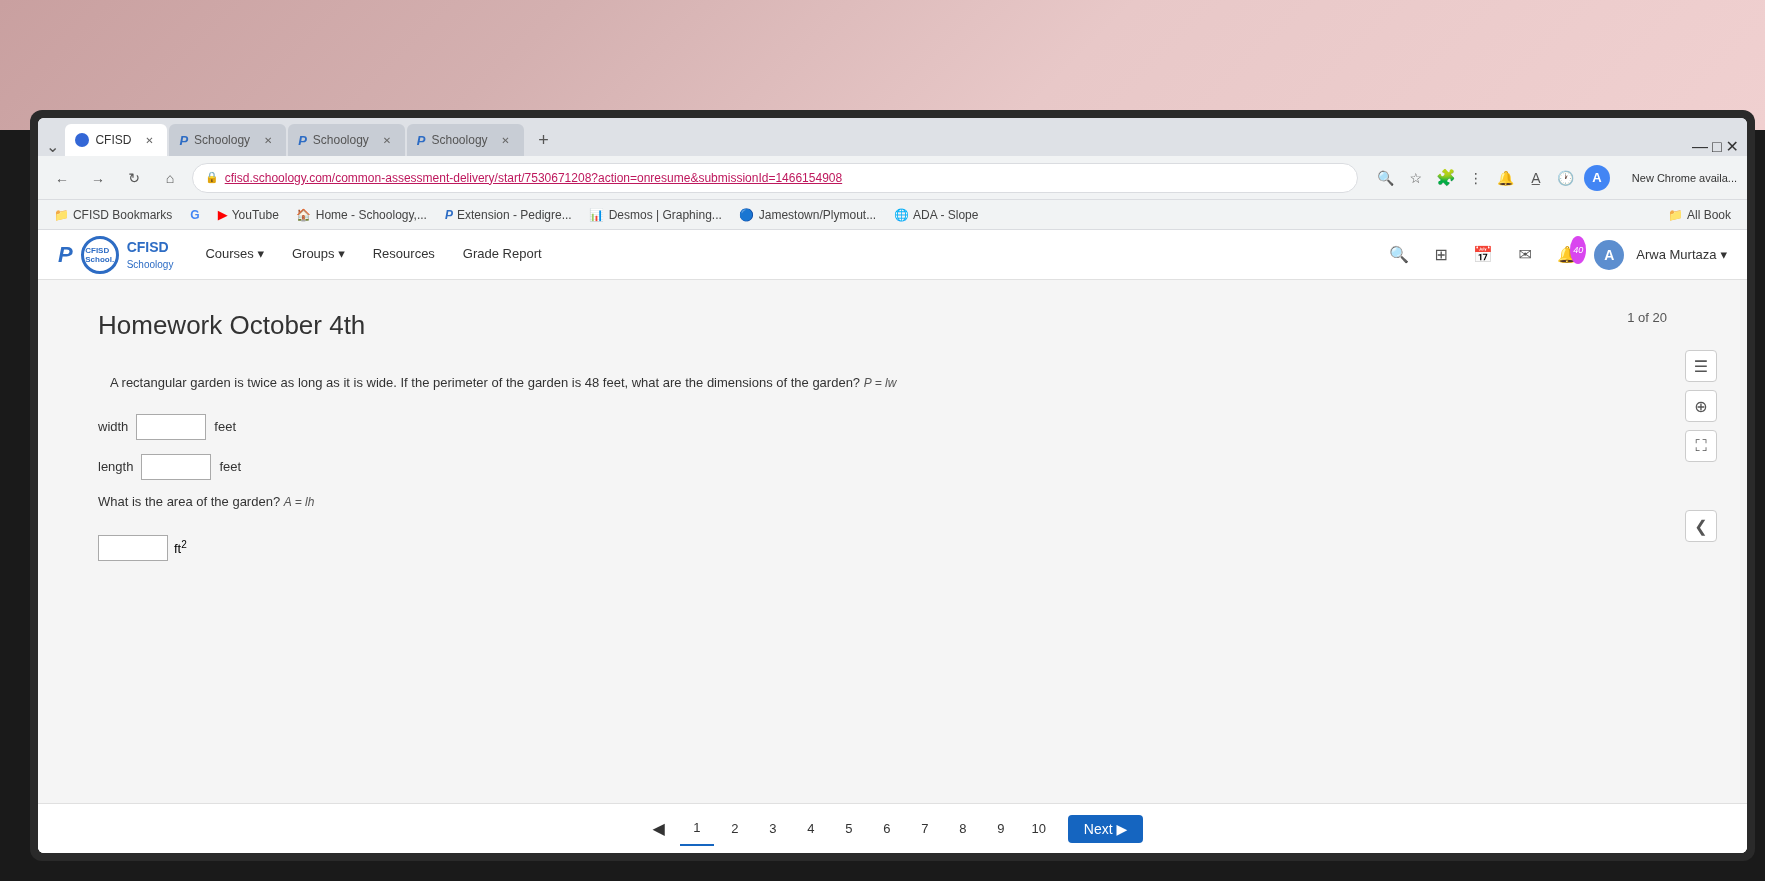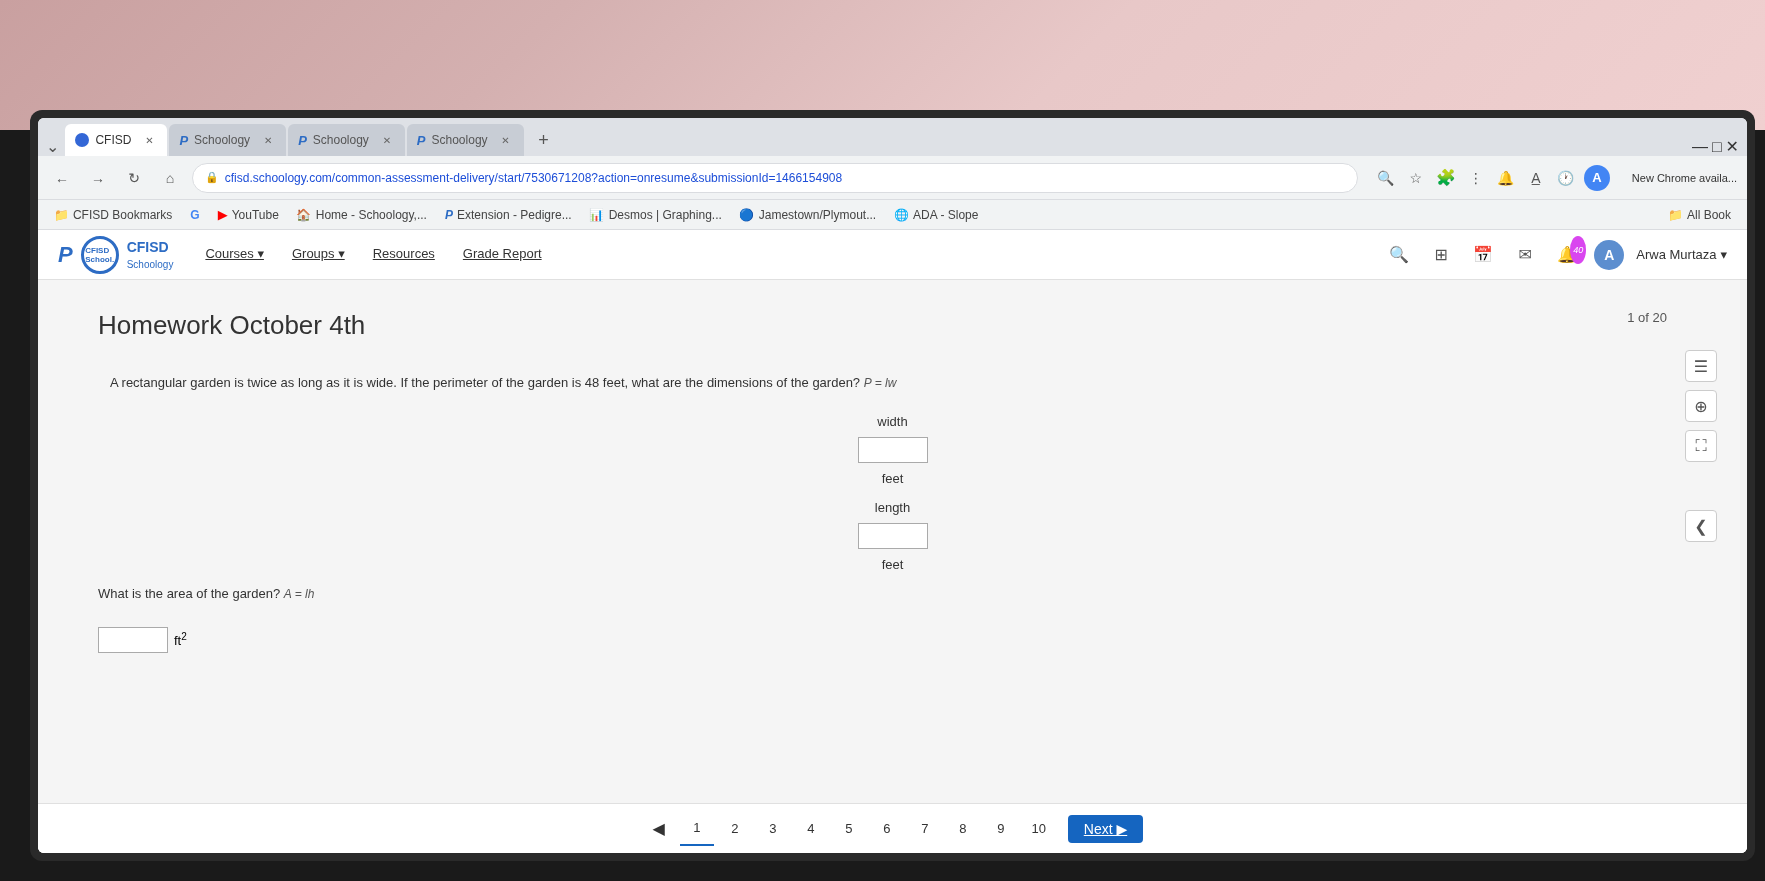--- a/index.html
+++ b/index.html
@@ -280,21 +280,20 @@
     .nav-item {
       font-size: 13px;
       color: #333;
       cursor: pointer;
       padding: 0 6px;
       display: flex;
       align-items: center;
       gap: 3px;
       height: 100%;
       border-bottom: 2px solid transparent;
-      text-decoration: underline;
     }
 
     .nav-spacer { flex: 1; }
 
     .nav-right {
       display: flex;
       align-items: center;
       gap: 12px;
     }
 
@@ -408,21 +407,20 @@
       margin-left: 12px;
     }
 
     .input-row {
       display: flex;
       align-items: center;
       gap: 8px;
       margin-bottom: 14px;
       font-size: 13px;
       color: #333;
-      flex-direction: column;
     }
 
     .answer-input {
       width: 70px;
       height: 26px;
       border: 1px solid #aaa;
       padding: 2px 6px;
       font-size: 12px;
       background: #fff;
     }
@@ -492,21 +490,20 @@
       color: #fff;
       border: none;
       border-radius: 4px;
       padding: 6px 16px;
       font-size: 14px;
       cursor: pointer;
       display: flex;
       align-items: center;
       gap: 6px;
       margin-left: 8px;
-      text-decoration: underline;
     }
 
     .prev-btn {
       width: 34px;
       height: 34px;
       display: flex;
       align-items: center;
       justify-content: center;
       font-size: 16px;
       color: #333;
@@ -588,21 +585,21 @@
     </div>
 
     <div class="address-bar">
       <div class="nav-btn">←</div>
       <div class="nav-btn">→</div>
       <div class="nav-btn">↻</div>
       <div class="nav-btn">⌂</div>
 
       <div class="address-input-wrap">
         <span style="font-size:11px;color:#aaa;">🔒</span>
-        <span style="font-size:12px;color:#1d4ed8;">cfisd.schoology.com/common-assessment-delivery/start/7530671208?action=onresume&amp;submissionId=1466154908</span>
+        <span style="font-size:12px;color:#be185d;text-decoration:underline;">cfisd.schoology.com/common-assessment-delivery/start/7530671208?action=onresume&amp;submissionId=1466154908</span>
       </div>
 
       <div class="address-icons">
         <span class="addr-icon">🔍</span>
         <span class="addr-icon">☆</span>
         <span class="addr-icon" style="font-size:16px;">🧩</span>
         <span class="addr-icon">⋮</span>
         <span class="addr-icon">🔔</span>
         <span class="addr-icon">A̲</span>
         <span class="addr-icon">🕐</span>

